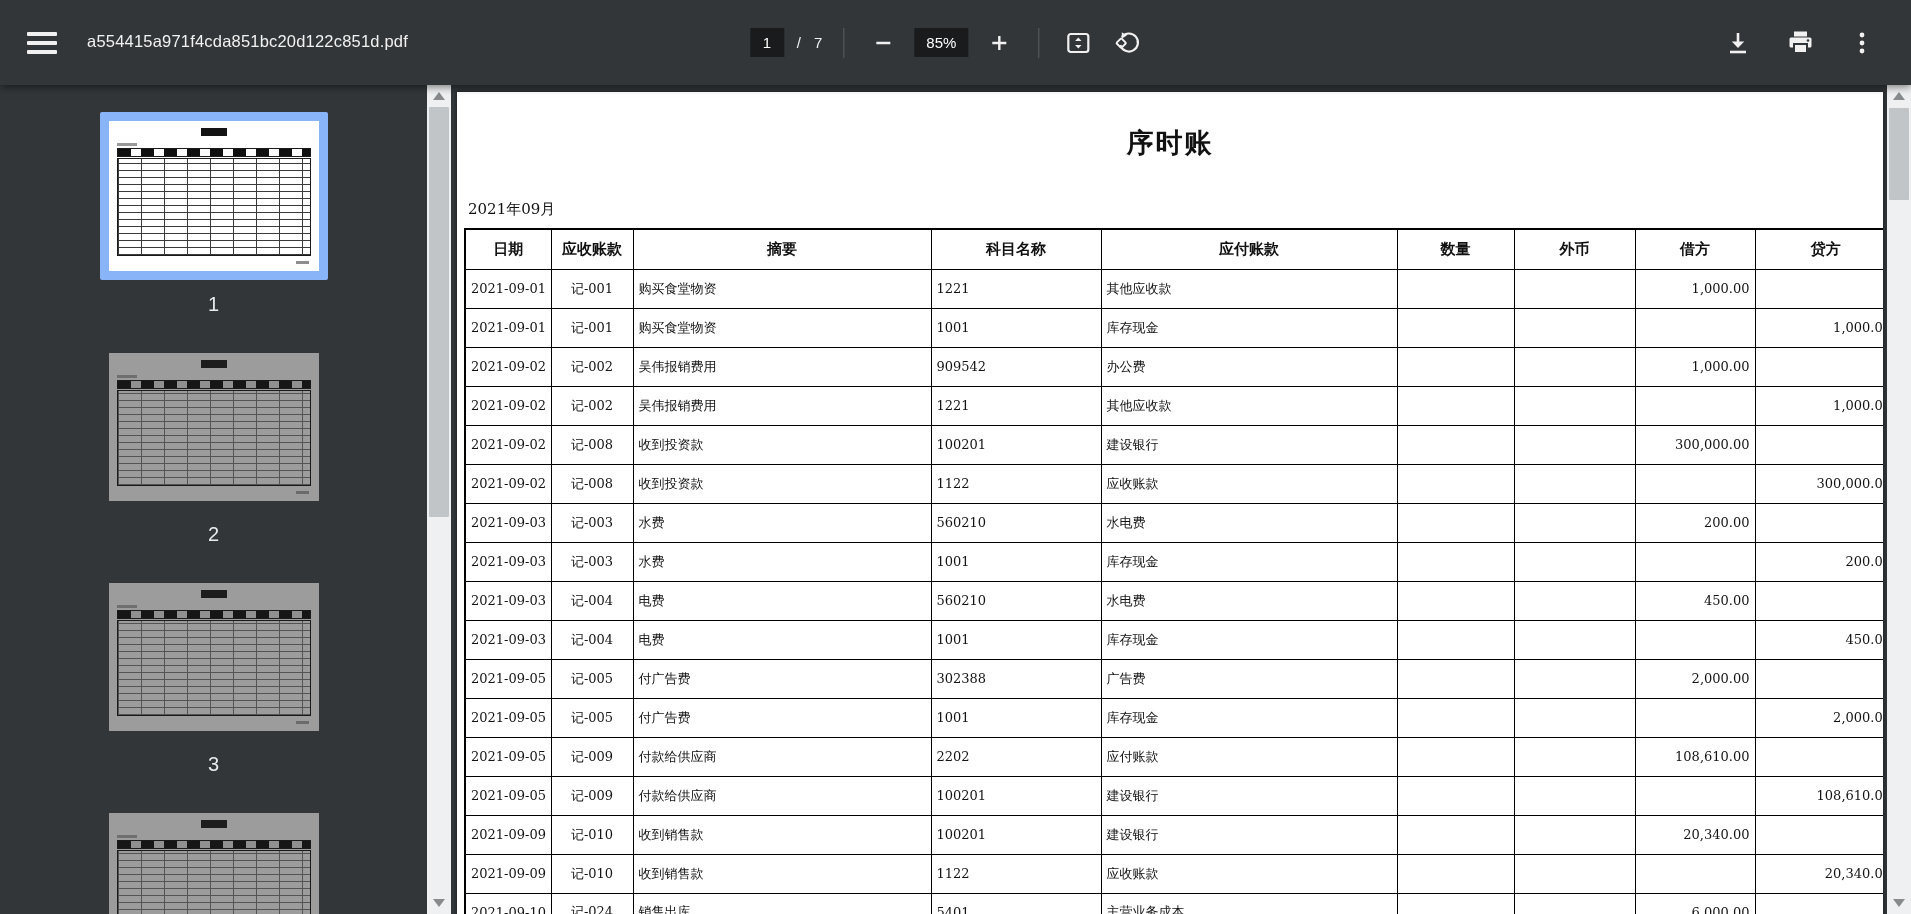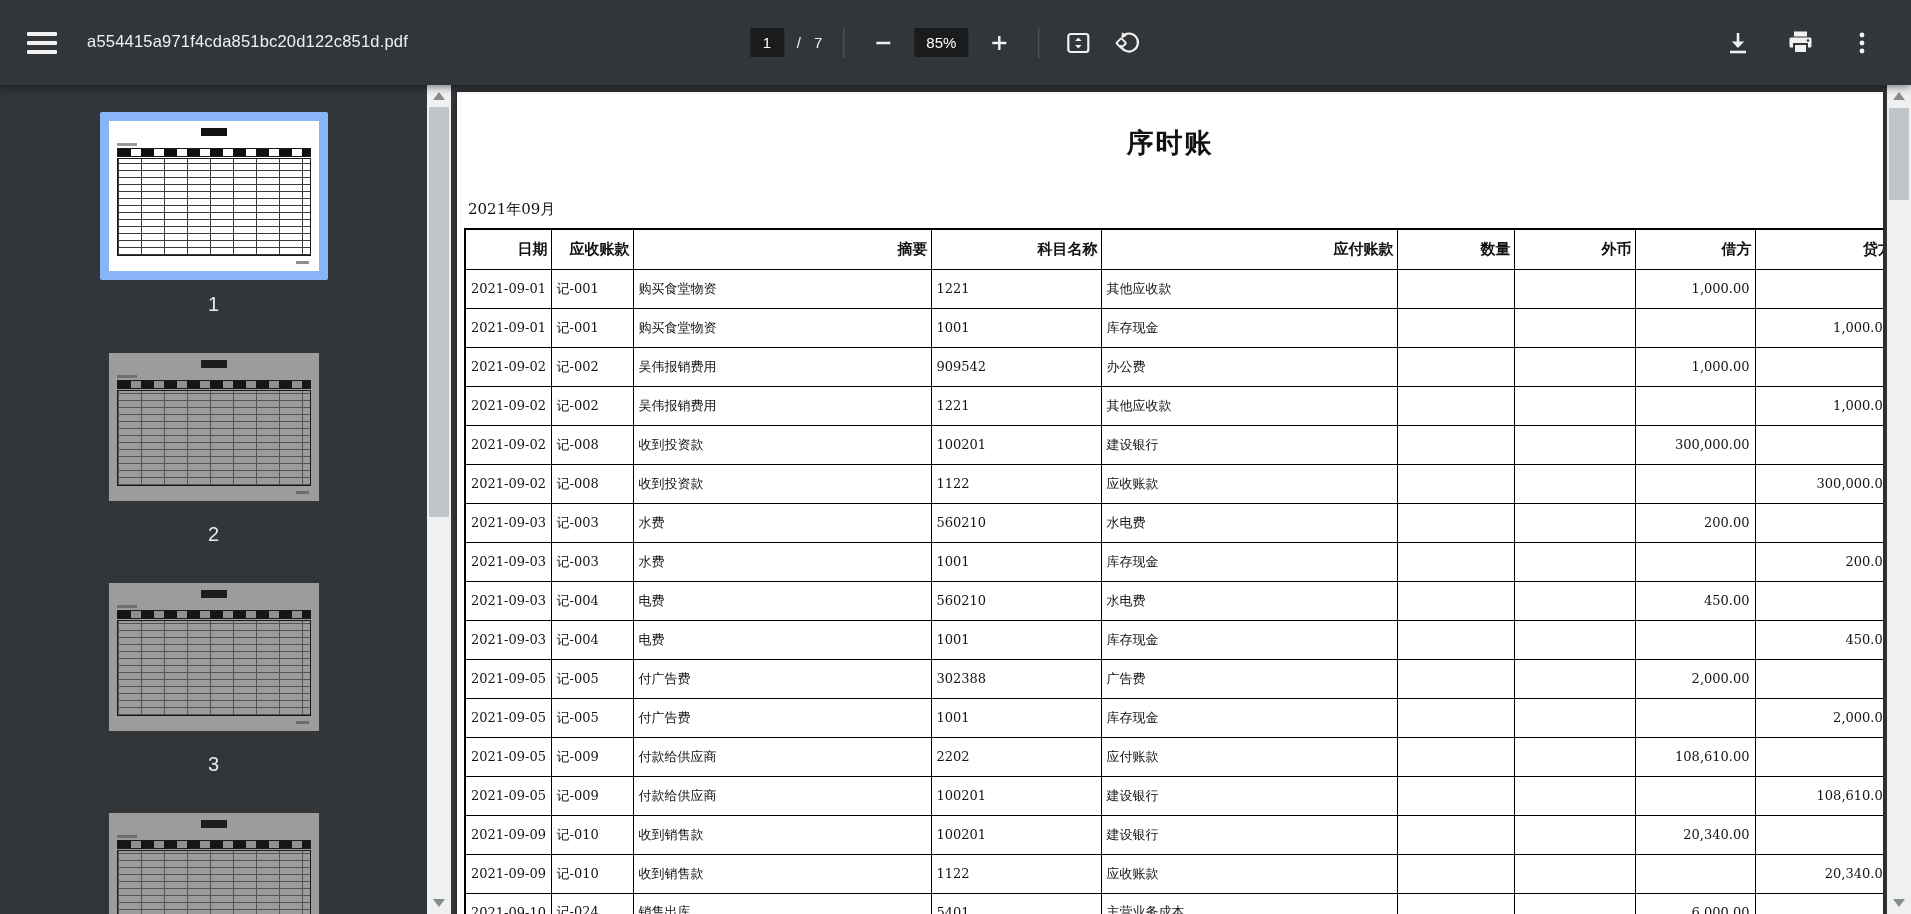--- a/index.html
+++ b/index.html
@@ -82,24 +82,24 @@
     background:#ffffff; overflow:hidden; box-shadow:0 0 5px rgba(0,0,0,.45);
     font-family:"DejaVu Serif", serif; color:#111;
   }
   .doc-title { position:absolute; top:33px; left:0; width:100%; text-align:center;
                font-size:27px; font-weight:bold; letter-spacing:2px; }
   .doc-period { position:absolute; top:108px; left:11px; font-size:15px; }
 
   table.ledger { position:absolute; top:136px; left:7px; width:1432px;
                  border-collapse:collapse; table-layout:fixed; border:2px solid #000; }
   .ledger th { height:40px; font-size:15px; font-weight:bold; border:1px solid #000; padding:0 3px;
-               font-family:"DejaVu Serif", serif;text-align:right; }
+               font-family:"DejaVu Serif", serif; }
   .ledger td { height:39px; font-size:13px; border:1px solid #000; padding:0 5px;
                overflow:hidden; white-space:nowrap; color:#141414; }
-  .ledger td.al-c { text-align:left; }
+  .ledger td.al-c { text-align:center; }
   .ledger td.al-l { text-align:left; }
   .ledger td.al-r { text-align:right;padding-left:16px; }
 </style>
 </head>
 <body>
 
 <div class="toolbar">
   <div class="tb-left">
     <div class="hamburger">
       <span></span>

